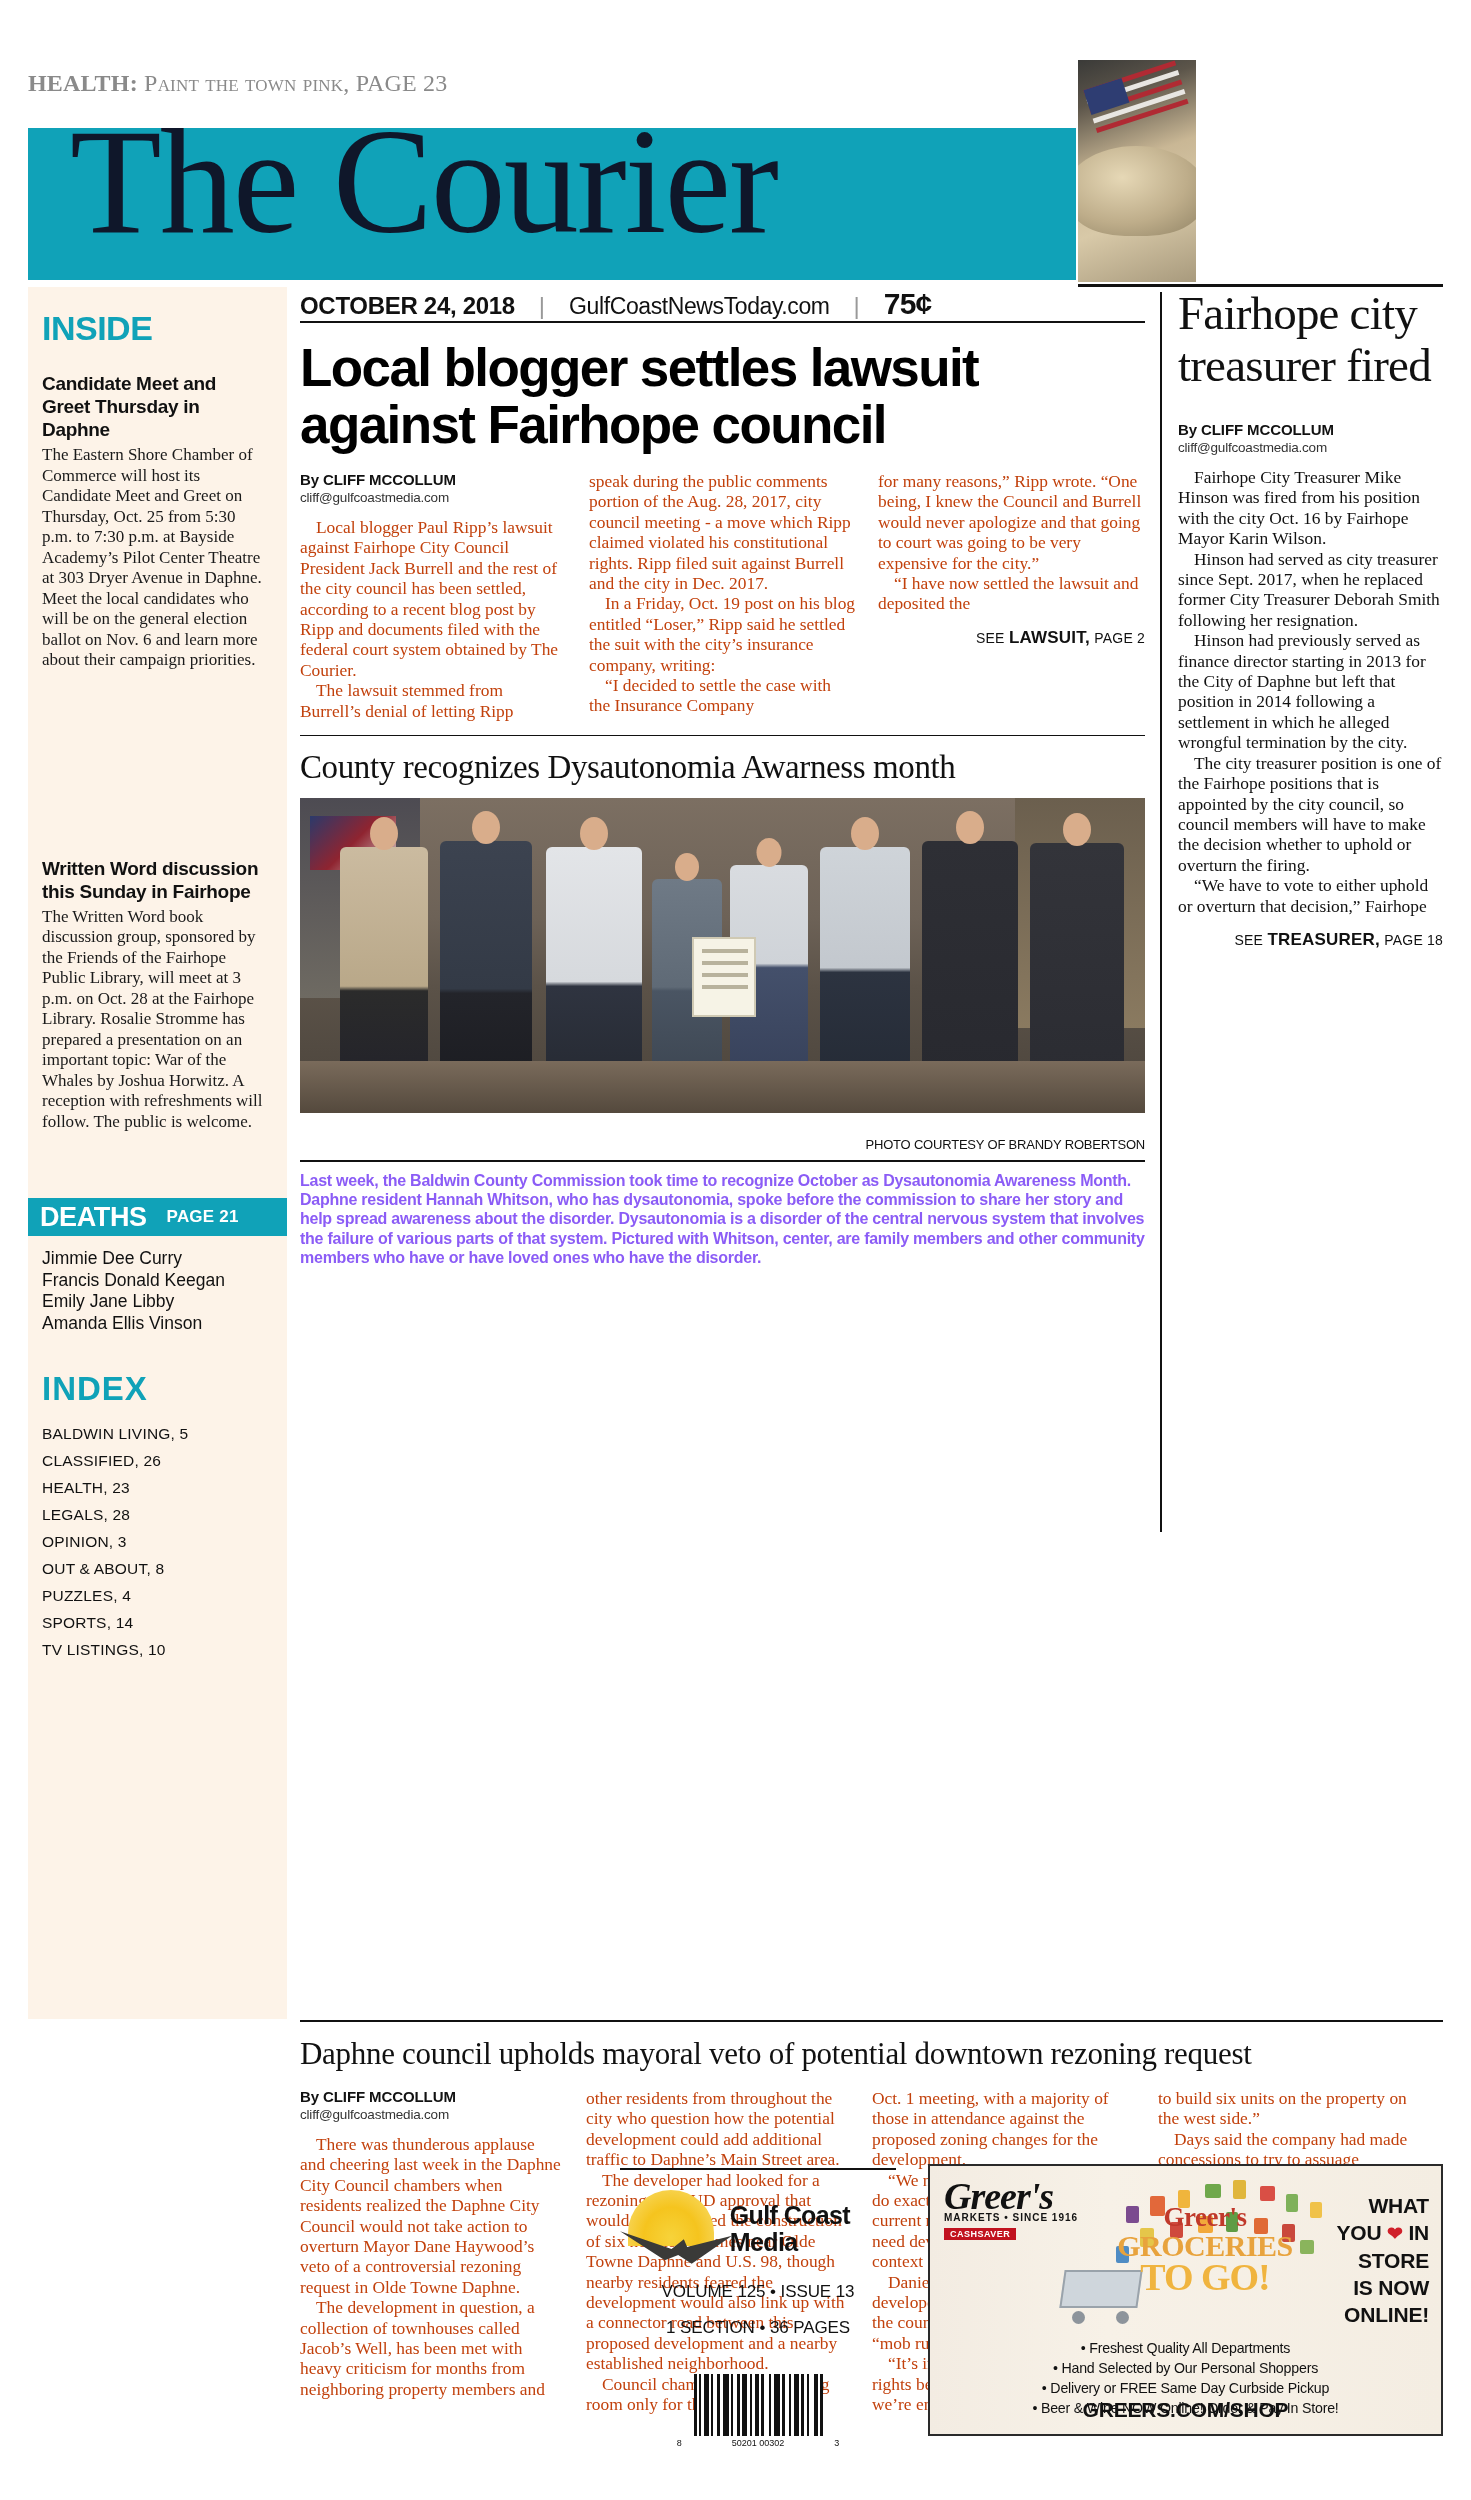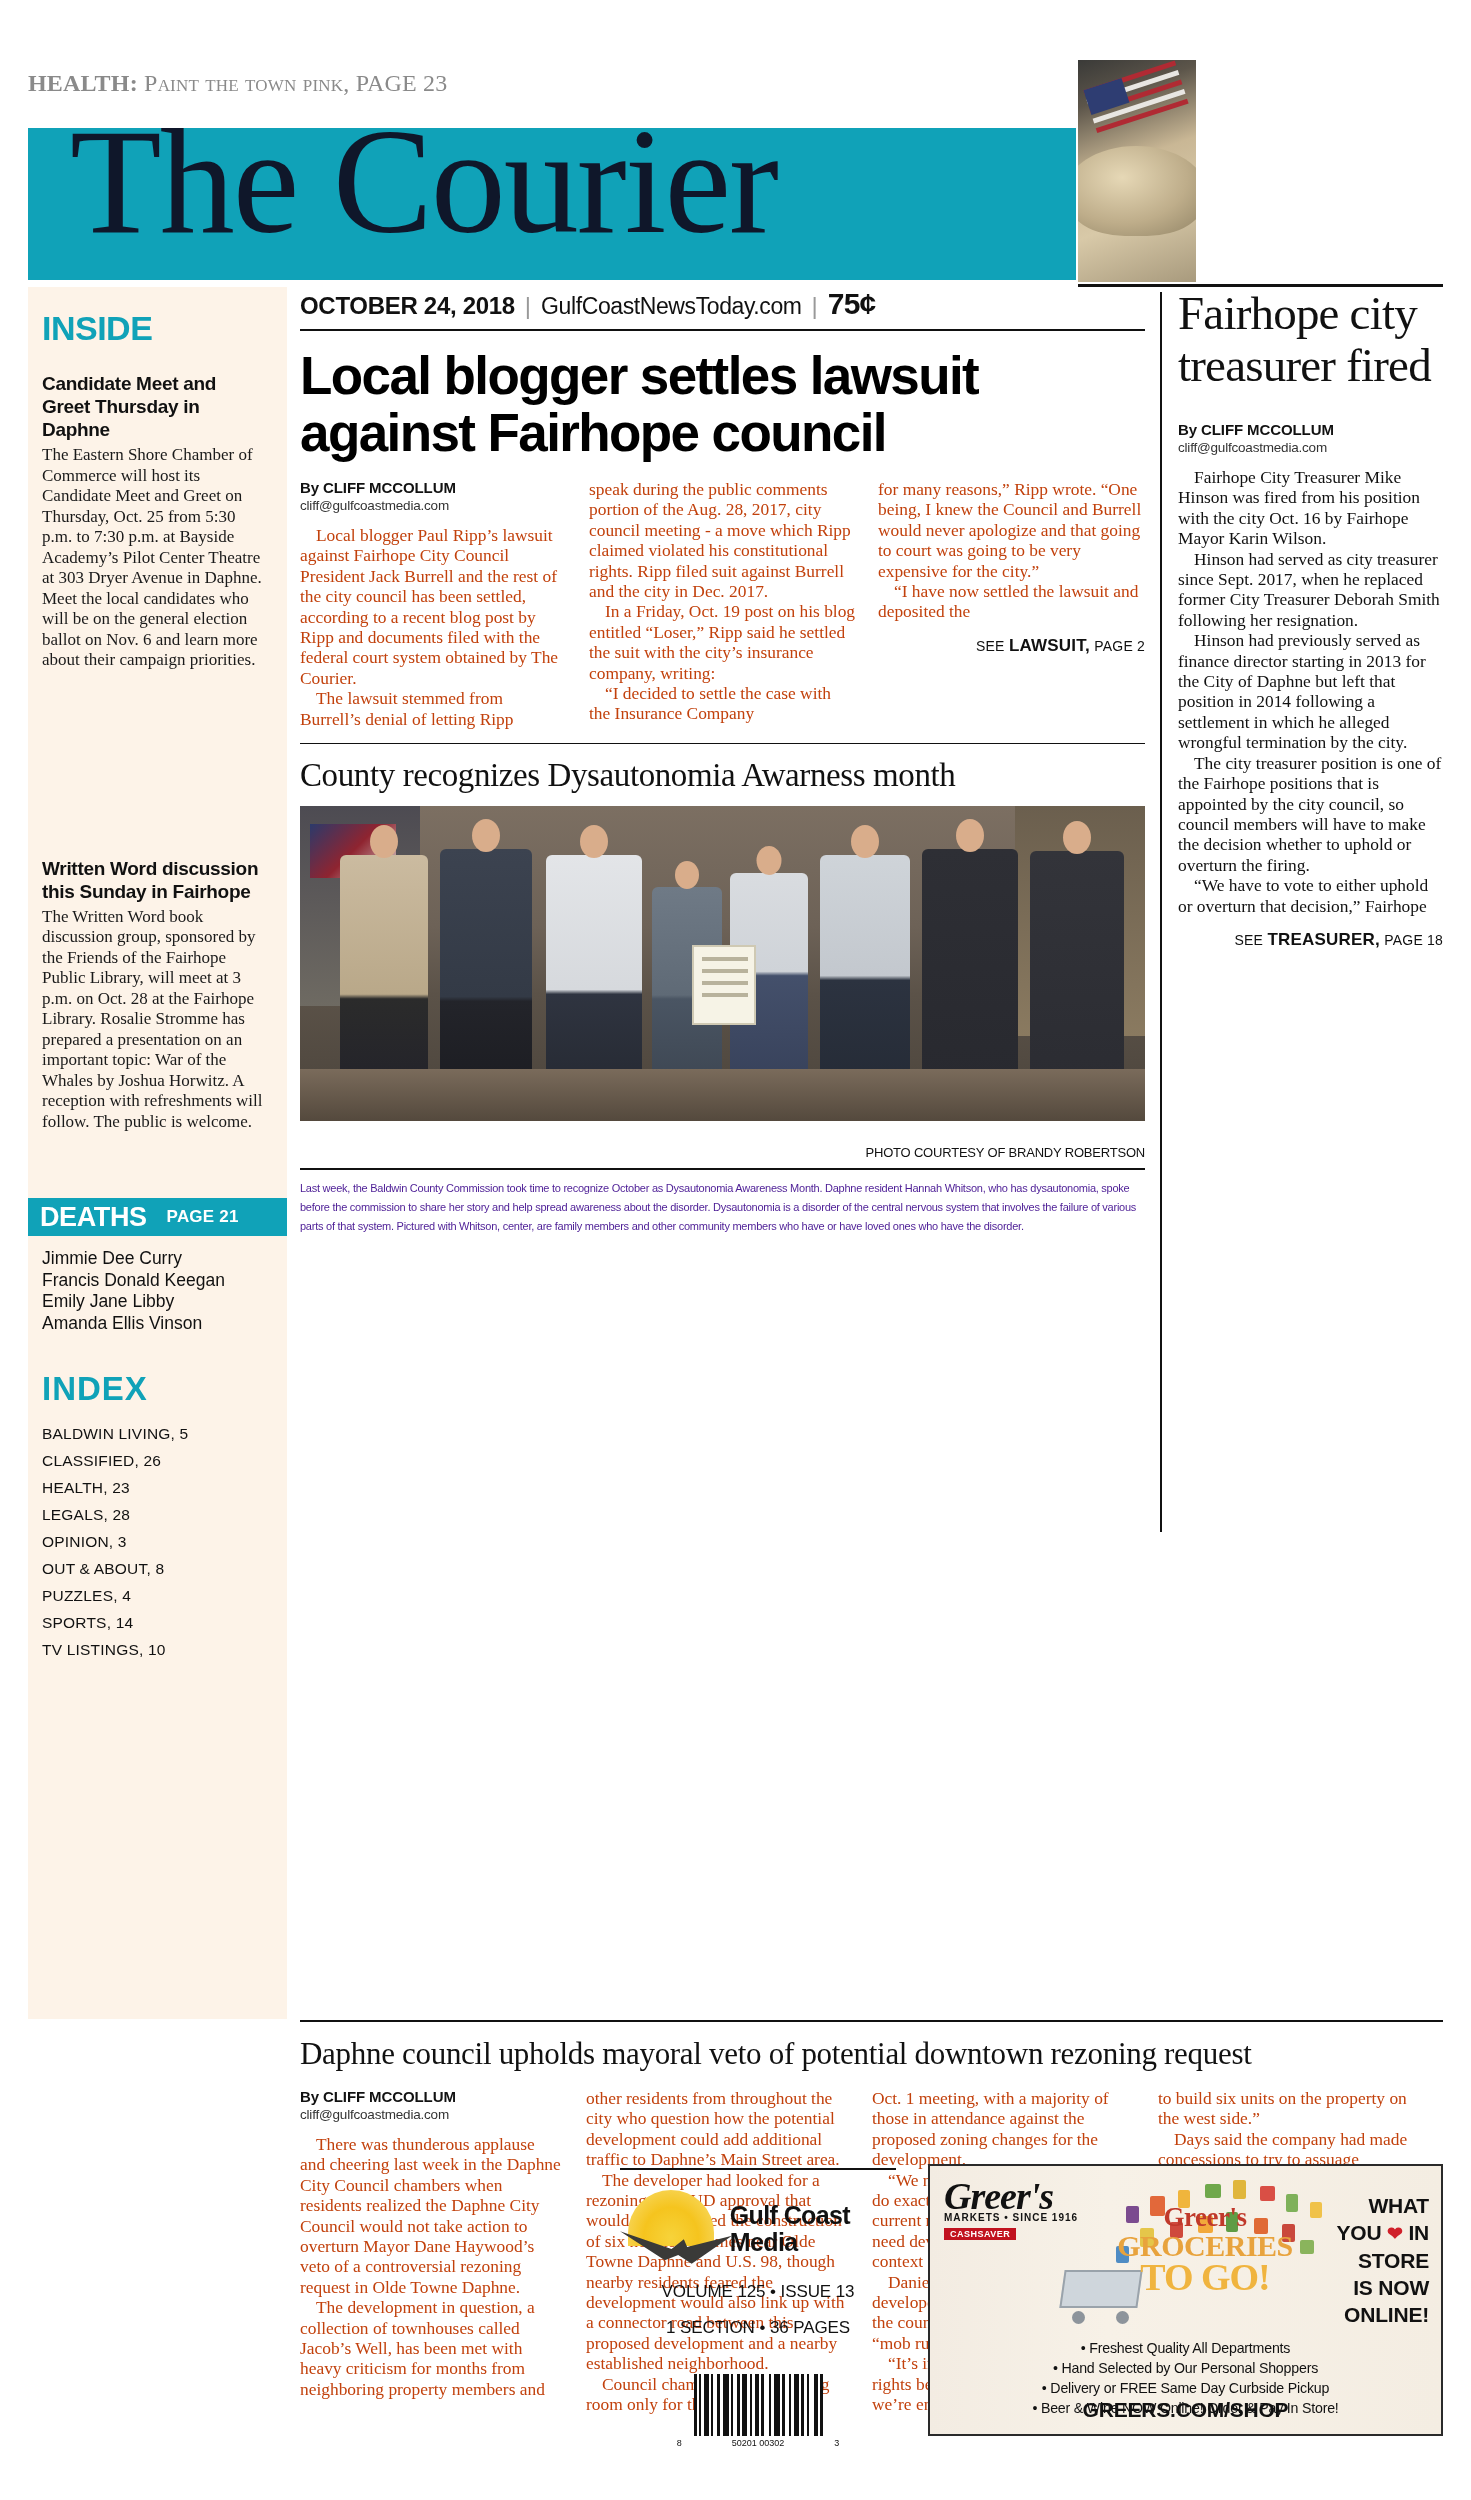--- a/index.html
+++ b/index.html
@@ -111,22 +111,22 @@
     letter-spacing: 1px; margin-top: 36px; margin-bottom: 12px;
   }
   .index-list div {
     font-size: 15.5px; line-height: 27px; color: #111; letter-spacing: .2px;
   }
 
   
   .main { position: absolute; left: 300px; top: 287px; width: 845px; }
 
   .dateline {
-    display: flex; align-items: baseline; gap: 10px;
-    padding-bottom: 8px; white-space: nowrap;
+    display: flex; align-items: baseline; gap: 24px;
+    padding-bottom: 0; white-space: nowrap;
   }
   .dateline .date { font-size: 24px; font-weight: 700; letter-spacing: -.3px; }
   .dateline .sep { color: #999; font-size: 24px; font-weight: 300; }
   .dateline .site { font-size: 23px; font-weight: 400; letter-spacing: -.4px; }
   .dateline .price { font-size: 30px; font-weight: 700; letter-spacing: -.8px; }
 
   .rule-thin { height: 2px; background: #111; }
   .rule-hair { height: 1px; background: #111; }
 
   .lead-head {
@@ -176,22 +176,22 @@
     width: 28px; height: 33px; border-radius: 50%; background: #d9ad8b; }
   .ph-placard { position:absolute; left: 392px; bottom: 96px; width: 64px; height: 80px;
     background: #f6f3e6; border: 2px solid #cfc9b3; }
   .ph-placard:after { content:''; position:absolute; left: 8px; top: 10px; width: 46px; height: 4px;
     background: #b8b29c; box-shadow: 0 12px 0 #b8b29c, 0 24px 0 #b8b29c, 0 36px 0 #b8b29c; }
   .photocredit {
     text-align: right; font-size: 13px; letter-spacing: -.2px;
     margin-top: 24px; margin-bottom: 8px; color: #111;
   }
   .photocaption {
-    font-size: 11px; line-height: 19.2px; font-weight: 400;
-    letter-spacing: -.25px; color: #4c1d95;
+    font-size: 16px; line-height: 19.2px; font-weight: 700;
+    letter-spacing: -.25px; color: #8b5cf6;
   }
 
   
   .rail {
     position: absolute; left: 1178px; top: 287px; width: 265px;
   }
   .rail-vline {
     position:absolute; left: 1160px; top: 292px; width: 2px; height: 1240px; background:#111;
   }
   .rail-head {

